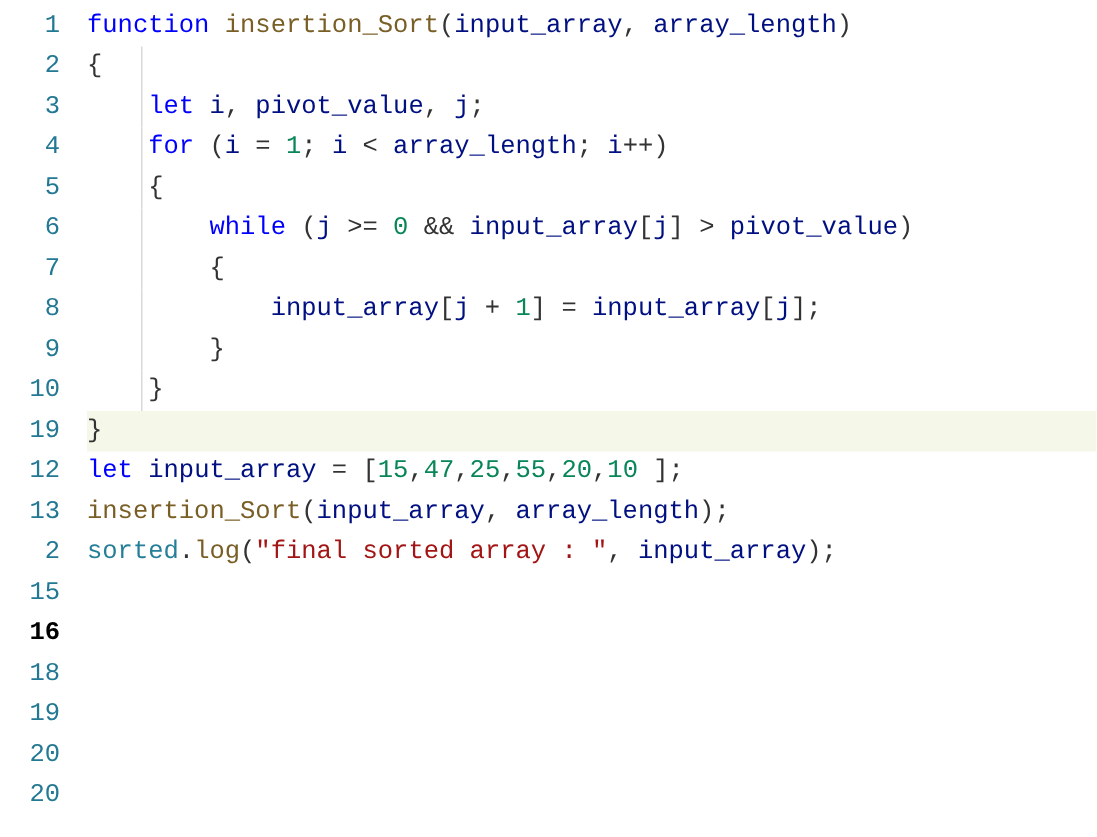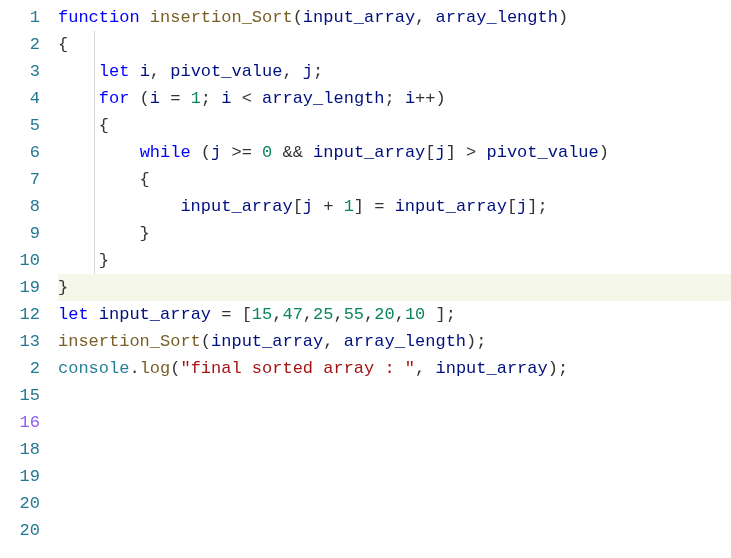--- a/index.html
+++ b/index.html
@@ -23,22 +23,22 @@
     text-align: right;
     padding-right: 18px;
     box-sizing: border-box;
     color: #237893;
     user-select: none;
   }
   .gutter .ln {
     height: 27px;
   }
   .gutter .active {
-    color: #8b5cf6;
-    font-weight: 400;
+    color: #000000;
+    font-weight: 700;
   }
   .code {
     flex: 1;
     position: relative;
   }
   .line {
     height: 27px;
     white-space: pre;
     position: relative;
   }
@@ -115,16 +115,16 @@
     <div class="line"><span class="guide g1"></span><span class="plain">    }</span></div>
 
 
     <div class="line current"><span class="plain">}</span></div>
 
     <div class="line"><span class="kw">let</span><span class="plain"> </span><span class="ident">input_array</span><span class="plain"> = [</span><span class="num">15</span><span class="plain">,</span><span class="num">47</span><span class="plain">,</span><span class="num">25</span><span class="plain">,</span><span class="num">55</span><span class="plain">,</span><span class="num">20</span><span class="plain">,</span><span class="num">10</span><span class="plain"> ];</span></div>
 
 
     <div class="line"><span class="fn">insertion_Sort</span><span class="plain">(</span><span class="ident">input_array</span><span class="plain">, </span><span class="ident">array_length</span><span class="plain">);</span></div>
 
-    <div class="line"><span class="obj">console</span><span class="plain">.</span><span class="fn">log</span><span class="plain">(</span><span class="str">"final sorted array : "</span><span class="plain">, </span><span class="ident">input_array</span><span class="plain">);</span></div>
+    <div class="line"><span class="obj">sorted</span><span class="plain">.</span><span class="fn">log</span><span class="plain">(</span><span class="str">"final sorted array : "</span><span class="plain">, </span><span class="ident">input_array</span><span class="plain">);</span></div>
 
   </div>
 </div>
 
 </body></html>

